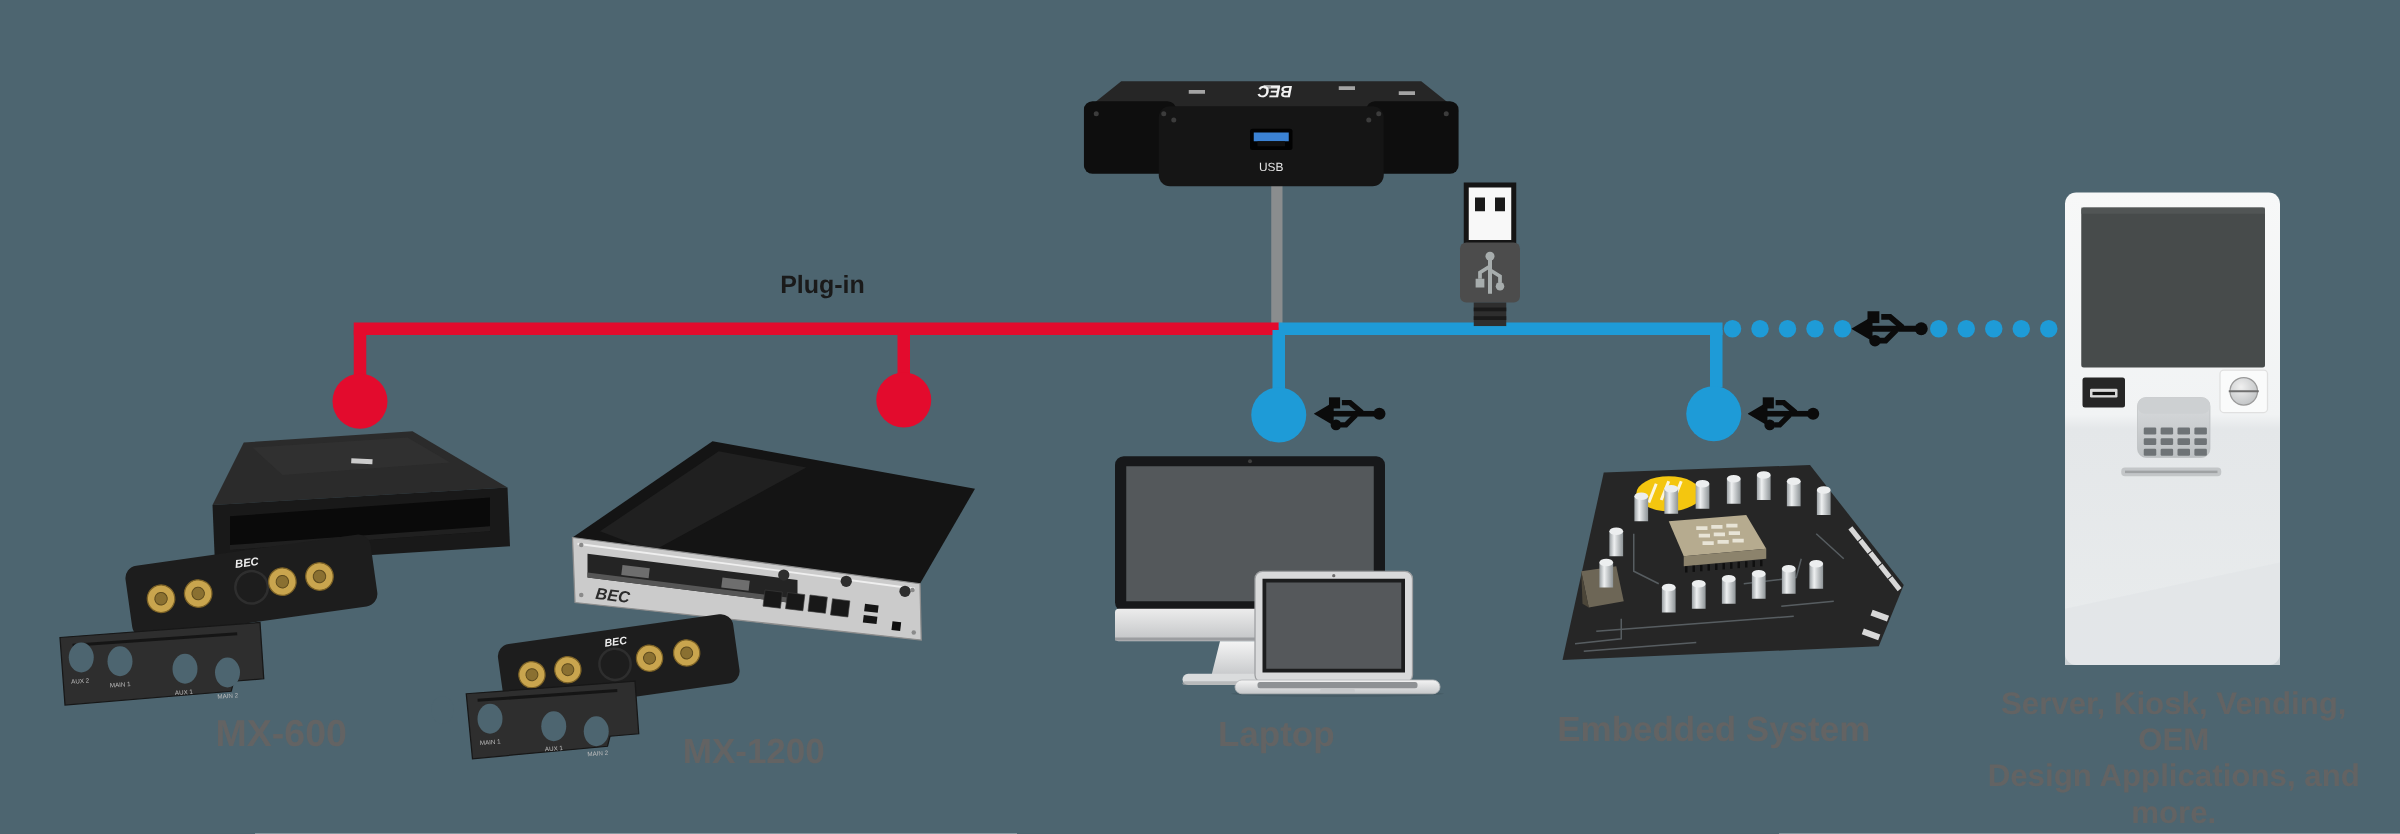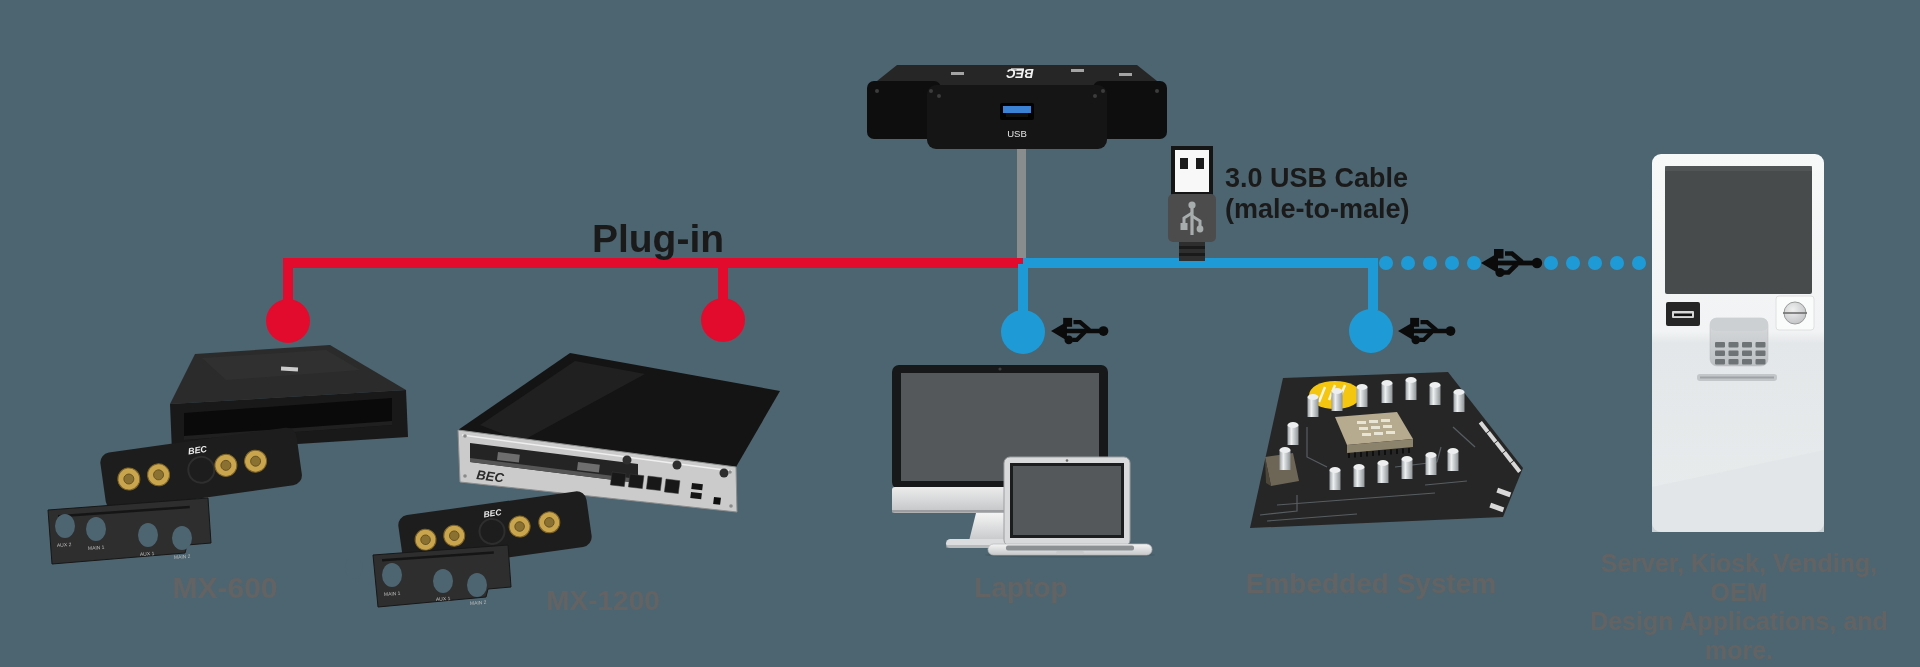--- a/index.html
+++ b/index.html
@@ -11,21 +11,21 @@
   .line-red{left:283px;top:258px;width:740px;height:10px;background:var(--plug-in-line,#e30b2d);}
   .line-blue{left:1023px;top:258px;width:355px;height:10px;background:var(--usb-line,#1e9bd7);}
   .stem{width:10px;background:var(--plug-in-line,#e30b2d);}
   .stem.blue{background:var(--usb-line,#1e9bd7);}
   .node{width:44px;height:44px;border-radius:50%;background:var(--plug-in-line,#e30b2d);}
   .node.blue{background:var(--usb-line,#1e9bd7);}
   .cable-gray{left:1017px;top:146px;width:9px;height:116px;background:var(--usb-cable-gray,#8a8d8e);}
   .bdot{position:absolute;top:256px;width:14px;height:14px;border-radius:50%;background:var(--usb-line,#1e9bd7);}
   .usb-mini{color:#0b0b0b;}
   
-  .plugin-label{left:558px;top:217px;width:200px;text-align:center;font-size:39px;font-weight:700;color:var(--annotation-text,#1a1a1a);}
+  .plugin-label{left:558px;top:217px;width:200px;text-align:center;font-size:20px;font-weight:700;color:var(--annotation-text,#1a1a1a);}
   .cable-note{left:1225px;top:163px;font-size:27px;font-weight:700;line-height:31px;color:var(--annotation-text,#1a1a1a);}
   .dev-label{position:absolute;color:var(--device-label-gray,#636363);font-weight:700;text-align:center;}
   .lbl-mx600{left:125px;top:571px;width:200px;font-size:30px;}
   .lbl-mx1200{left:503px;top:585px;width:200px;font-size:28px;}
   .lbl-laptop{left:921px;top:572px;width:200px;font-size:28px;}
   .lbl-embedded{left:1241px;top:568px;width:260px;font-size:28px;}
   .lbl-kiosk{left:1584px;top:549px;width:310px;font-size:25px;line-height:29px;}
   
   .sma-outer{fill:var(--sma-gold,#c9a54e);stroke:#7c6226;stroke-width:1;}
   .sma-inner{fill:#8a7031;stroke:#5f4c1e;stroke-width:.8;}
@@ -430,24 +430,20 @@
           <rect x="107.5" y="207" width="10" height="5.5" rx="1"></rect>
       </g>
     </g>
     <g>
       <rect x="49" y="222" width="80" height="7" rx="3" fill="#c3c6c8"></rect>
       <rect x="52" y="224.5" width="74" height="2" fill="#9fa2a4"></rect>
     </g>
   </svg>
 
   <div class="abs plugin-label">Plug-in</div>
-  <div class="abs cable-note">
-    <div>3.0 USB Cable</div>
-    <div>(male-to-male)</div>
-  </div>
 
   <div class="dev-label lbl-mx600">MX-600</div>
   <div class="dev-label lbl-mx1200">MX-1200</div>
   <div class="dev-label lbl-laptop">Laptop</div>
   <div class="dev-label lbl-embedded">Embedded System</div>
   <div class="dev-label lbl-kiosk">
     <div>Server, Kiosk, Vending, OEM</div>
     <div>Design Applications, and</div>
     <div>more.</div>
   </div>

